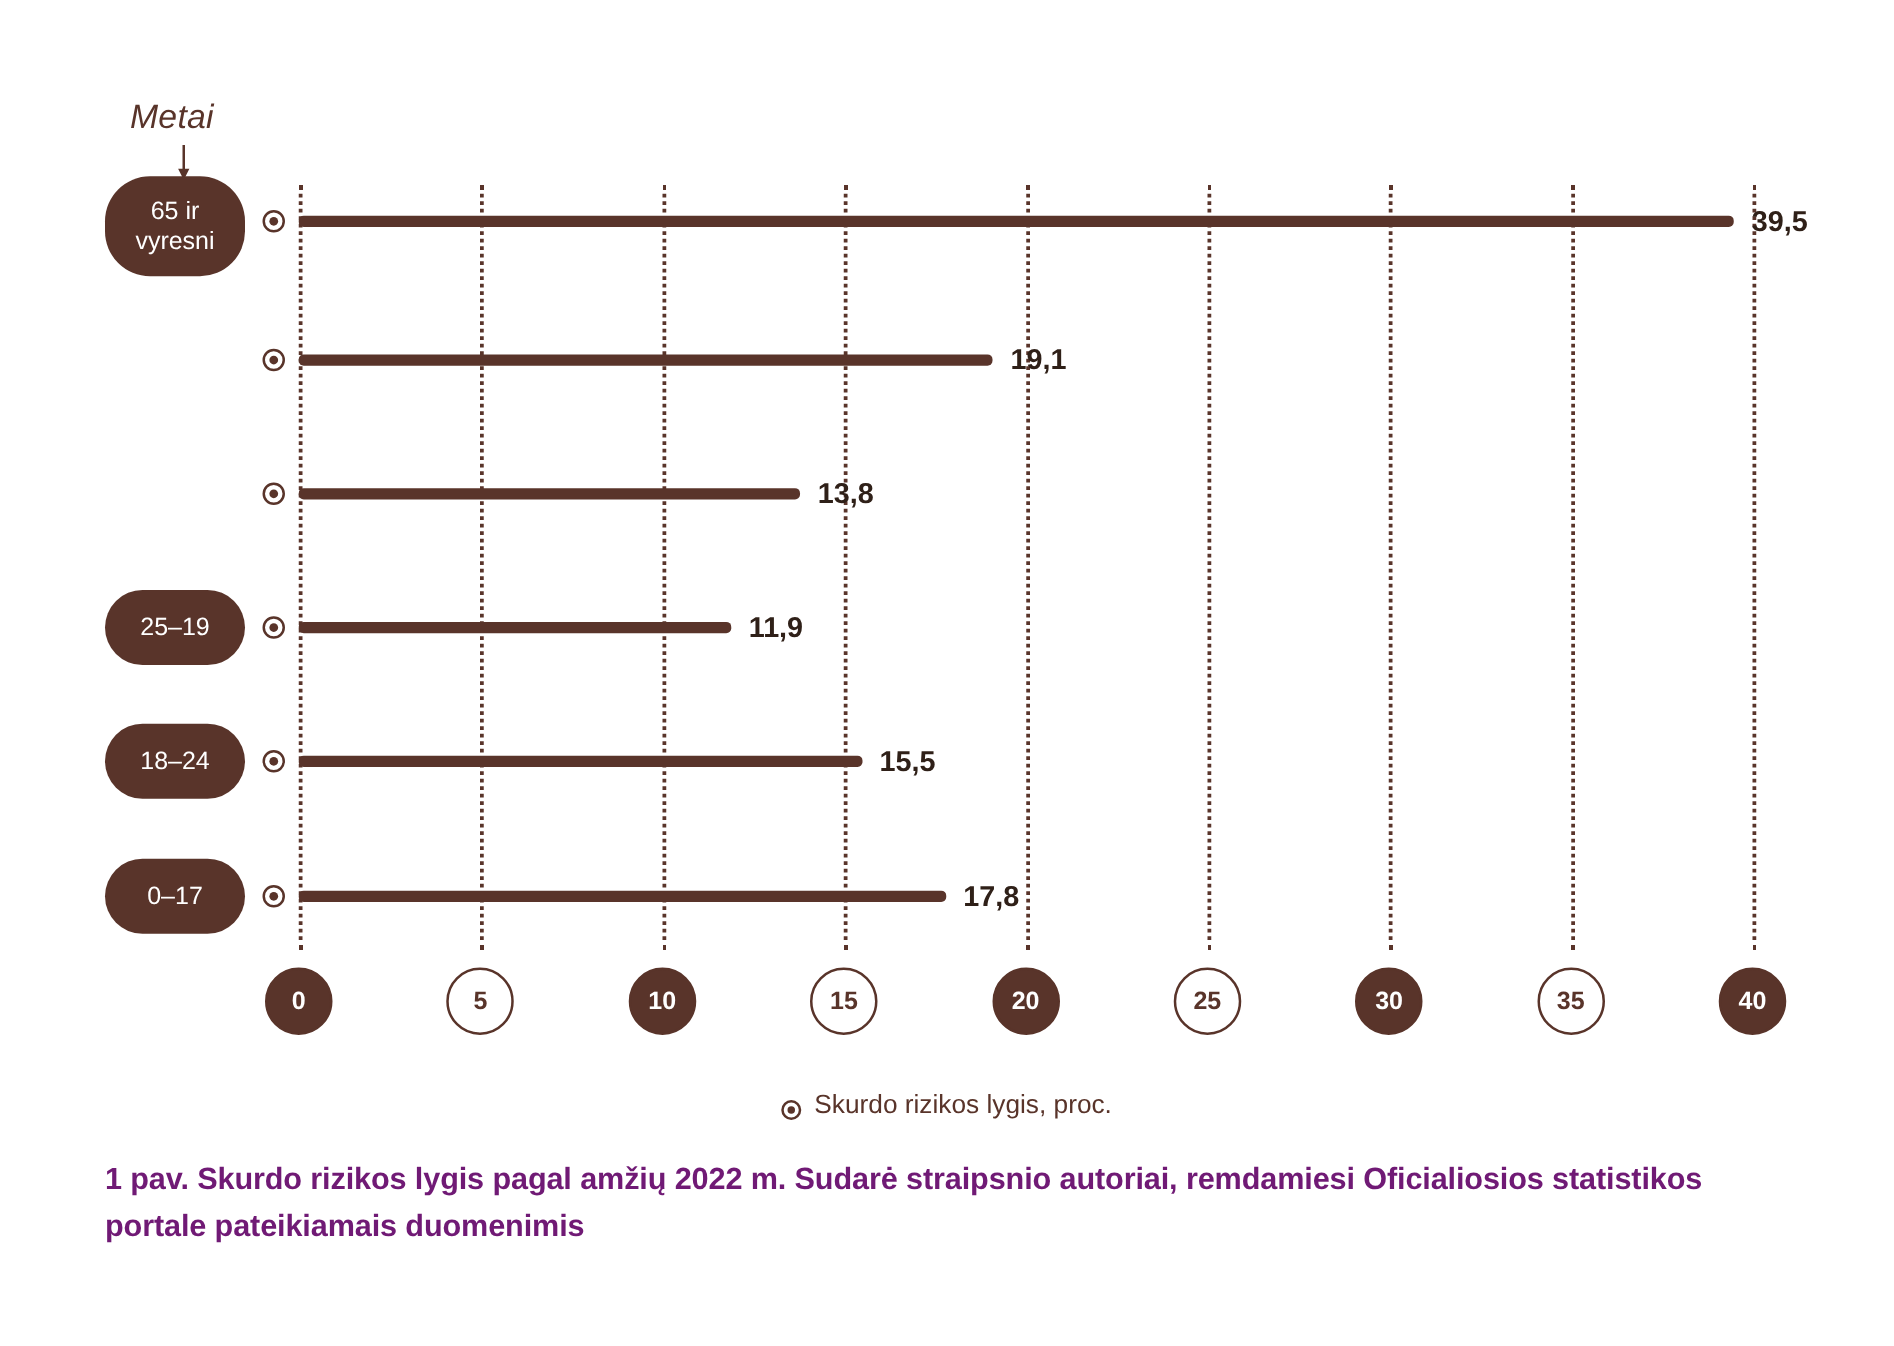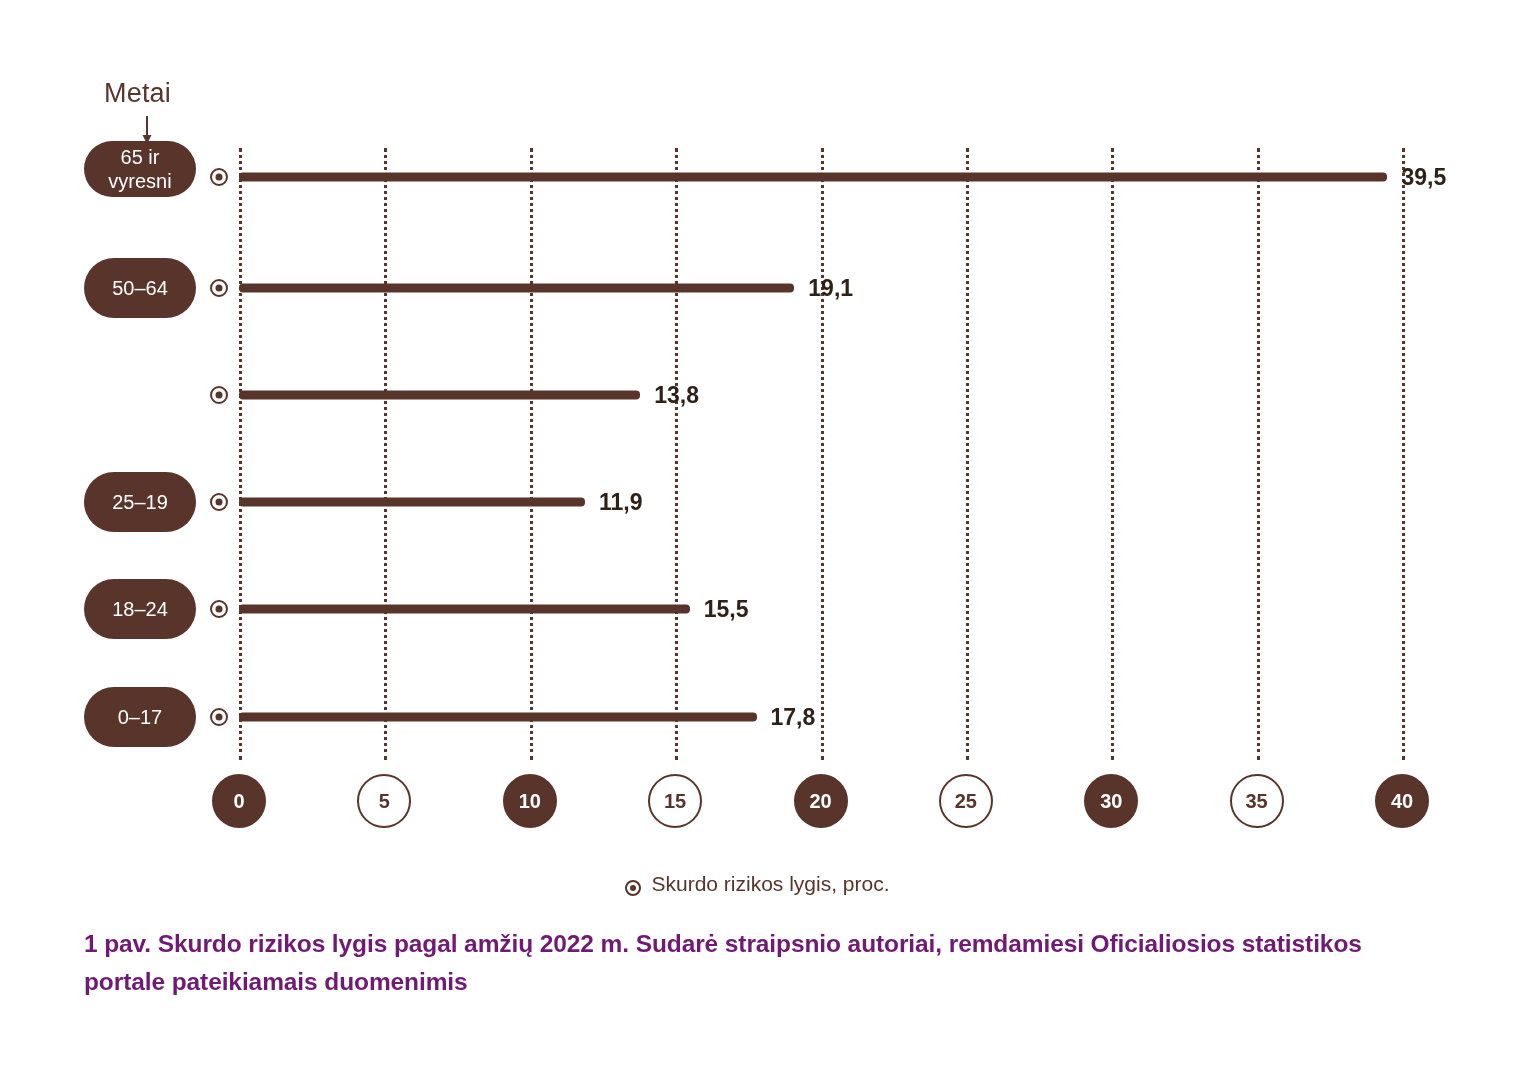--- a/index.html
+++ b/index.html
@@ -26,20 +26,21 @@
 
   
   .metai-label {
     position: absolute;
     left: 104px;
     top: 78px;
     font-size: 27px;
     font-weight: 400;
     color: #59342a;
     letter-spacing: .2px;
+    font-style: italic;
   }
   .metai-arrow {
     position: absolute;
     left: 140px;
     top: 116px;
     width: 14px;
     height: 28px;
   }
 
   
@@ -68,21 +69,21 @@
     color: #ffffff;
     font-size: 20px;
     font-weight: 400;
     display: flex;
     align-items: center;
     justify-content: center;
     text-align: center;
     line-height: 1.2;
   }
   .cat-pill.two-line {
-    height: 56px;
+    height: 80px;
     border-radius: 36px;
   }
 
   .bar-row {
     position: absolute;
     left: 0;
     height: 40px;
   }
   .bar-dot {
     position: absolute;
@@ -213,21 +214,20 @@
       <div class="gridline" style="left: 965.875px;"></div>
       <div class="gridline" style="left: 1111.25px;"></div>
       <div class="gridline" style="left: 1256.62px;"></div>
       <div class="gridline" style="left: 1402px;"></div>
       <div class="cat-pill two-line" style="top: 141px;">65 ir<br>vyresni</div>
       <div class="bar-row" style="top: 157px; width: 1515px;">
         <span class="bar-dot"></span>
         <span class="bar-line" style="left: 239px; width: 1148.46px;"></span>
         <span class="bar-value" style="left: 1401.46px;">39,5</span>
       </div>
-      <div class="cat-pill" style="top: 258px;">50–64</div>
       <div class="bar-row" style="top: 268px; width: 1515px;">
         <span class="bar-dot"></span>
         <span class="bar-line" style="left: 239px; width: 555.332px;"></span>
         <span class="bar-value" style="left: 808.332px;">19,1</span>
       </div>
       <div class="bar-row" style="top: 375px; width: 1515px;">
         <span class="bar-dot"></span>
         <span class="bar-line" style="left: 239px; width: 401.235px;"></span>
         <span class="bar-value" style="left: 654.235px;">13,8</span>
       </div>

